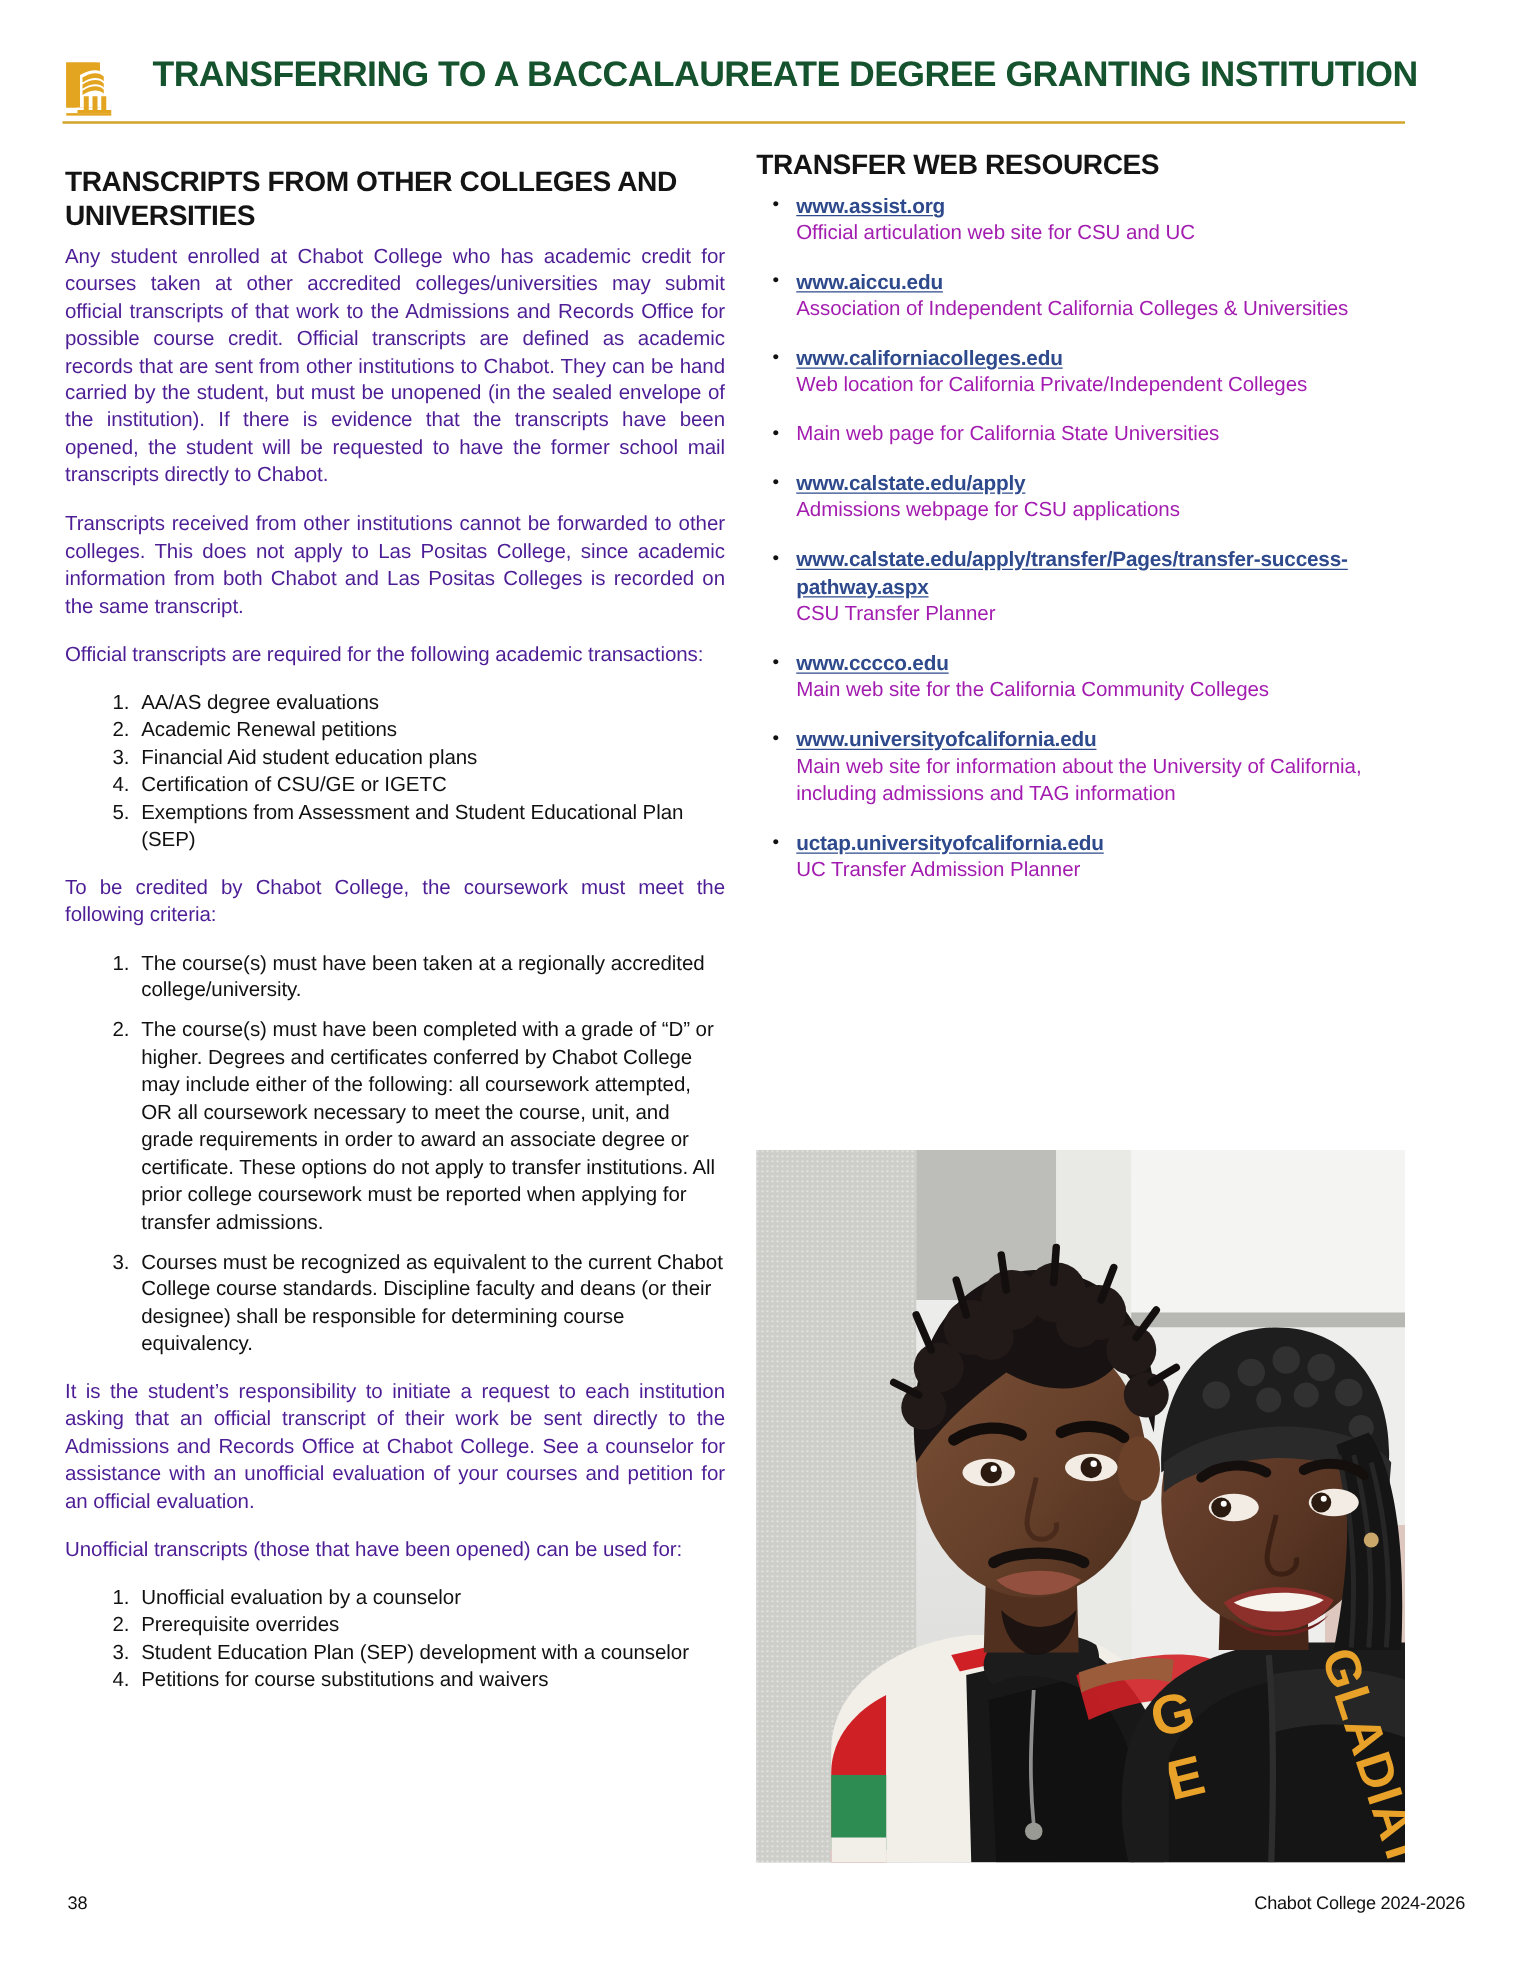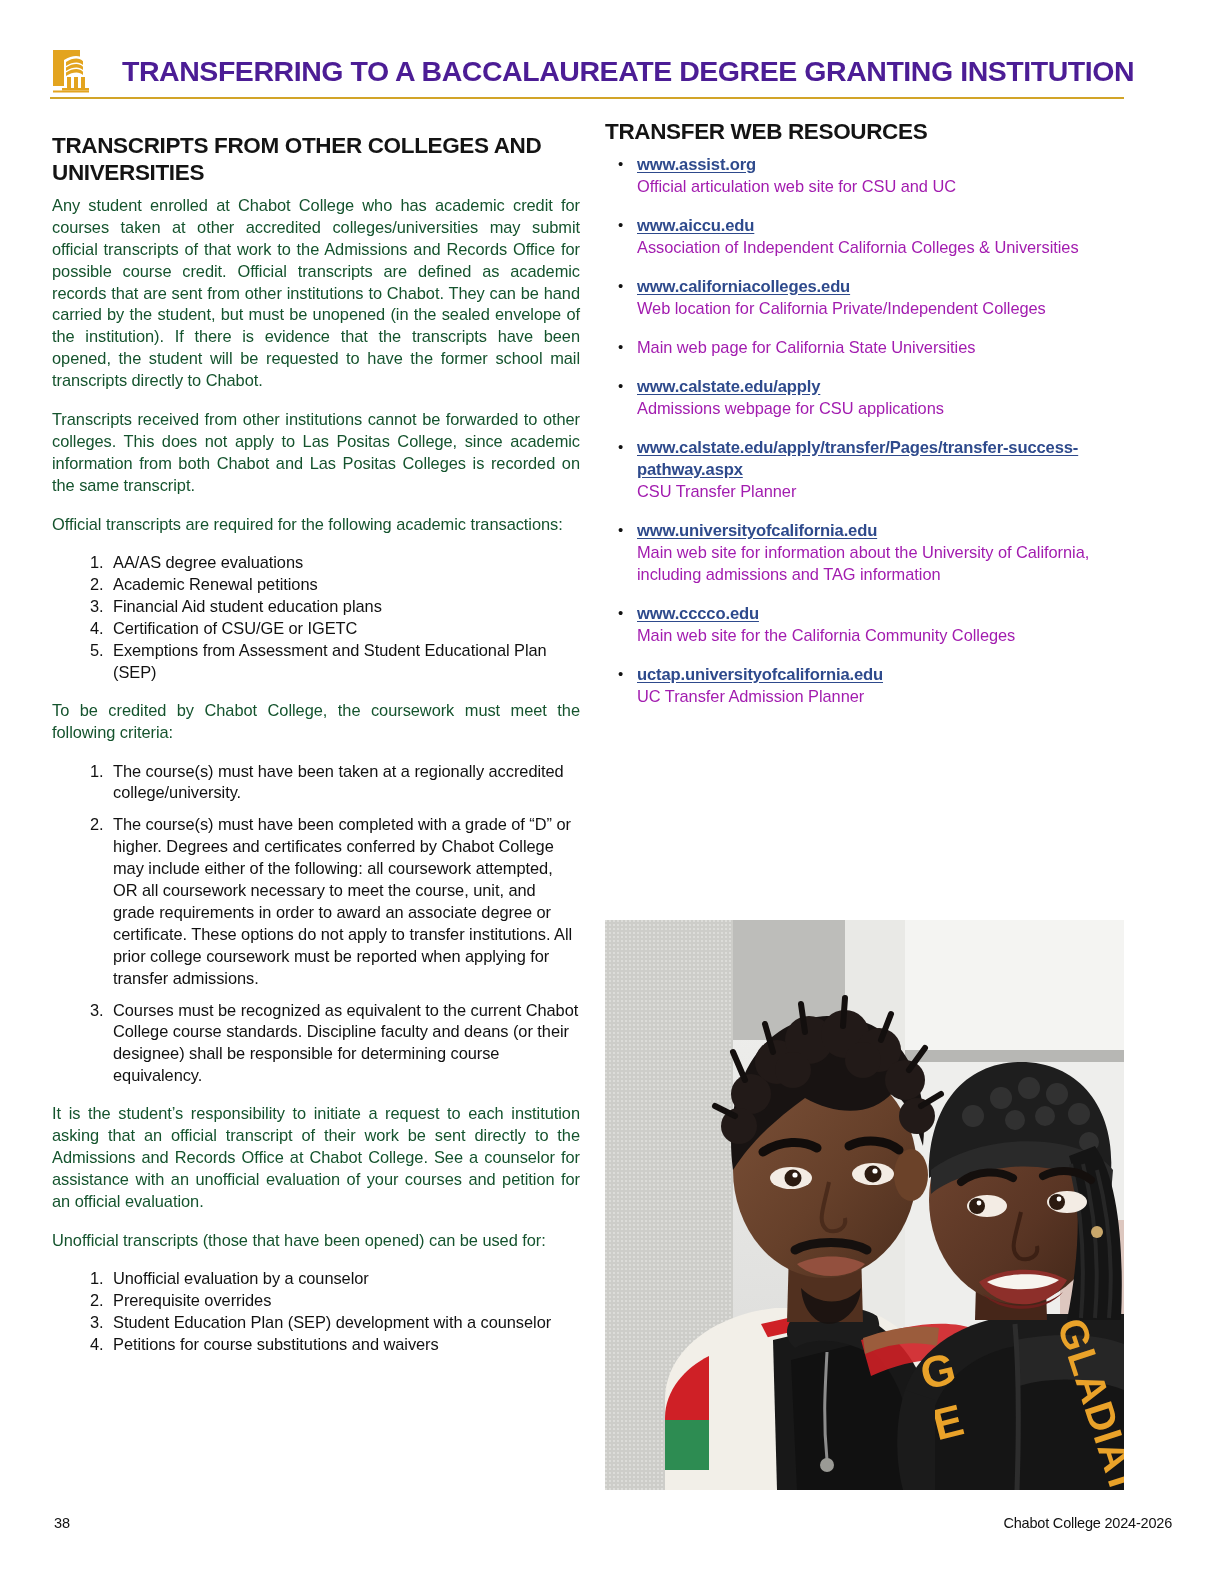--- a/index.html
+++ b/index.html
@@ -31,27 +31,27 @@
   .header-logo {
     position: absolute;
     left: 0;
     top: 2px;
     width: 46px;
     height: 50px;
   }
   .header-title {
     position: absolute;
     left: 72px;
-    top: 12px;
+    top: 1px;
     right: 0;
     font-size: 28.5px;
     font-weight: bold;
     letter-spacing: -0.45px;
     line-height: 1.12;
-    color: #4c1d95;
+    color: #14532d;
     white-space: nowrap;
     text-align: left;
   }
   .header-rule {
     position: absolute;
     left: 50px;
     top: 97px;
     width: 1074px;
     height: 2px;
     background: #D2A428;
@@ -78,21 +78,21 @@
     line-height: 1.2;
     letter-spacing: -0.35px;
     color: #141414;
   }
 
   p.body {
     margin: 0 0 17px 0;
     font-size: 16.4px;
     line-height: 1.335;
     text-align: justify;
-    color: #14532d;
+    color: #4c1d95;
     letter-spacing: -0.05px;
   }
 
   
   ol.numlist {
     margin: 0 0 16px 0;
     padding: 0 0 0 56px;
     list-style-position: outside;
     list-style-type: decimal;
   }
@@ -259,26 +259,26 @@
       </li>
       <li>
         <a class="res-url" href="#">www.calstate.edu/apply</a>
         <span class="res-desc">Admissions webpage for CSU applications</span>
       </li>
       <li>
         <a class="res-url" href="#">www.calstate.edu/apply/transfer/Pages/transfer-success-pathway.aspx</a>
         <span class="res-desc">CSU Transfer Planner</span>
       </li>
       <li>
+        <a class="res-url" href="#">www.cccco.edu</a>
+        <span class="res-desc">Main web site for the California Community Colleges</span>
+      </li>
+      <li>
         <a class="res-url" href="#">www.universityofcalifornia.edu</a>
         <span class="res-desc">Main web site for information about the University of California, including admissions and TAG information</span>
-      </li>
-      <li>
-        <a class="res-url" href="#">www.cccco.edu</a>
-        <span class="res-desc">Main web site for the California Community Colleges</span>
       </li>
       <li>
         <a class="res-url" href="#">uctap.universityofcalifornia.edu</a>
         <span class="res-desc">UC Transfer Admission Planner</span>
       </li>
     </ul>
   </div>
 
   <div class="photo">
     <svg width="519" height="570" viewBox="0 0 519 570" xmlns="http://www.w3.org/2000/svg">

